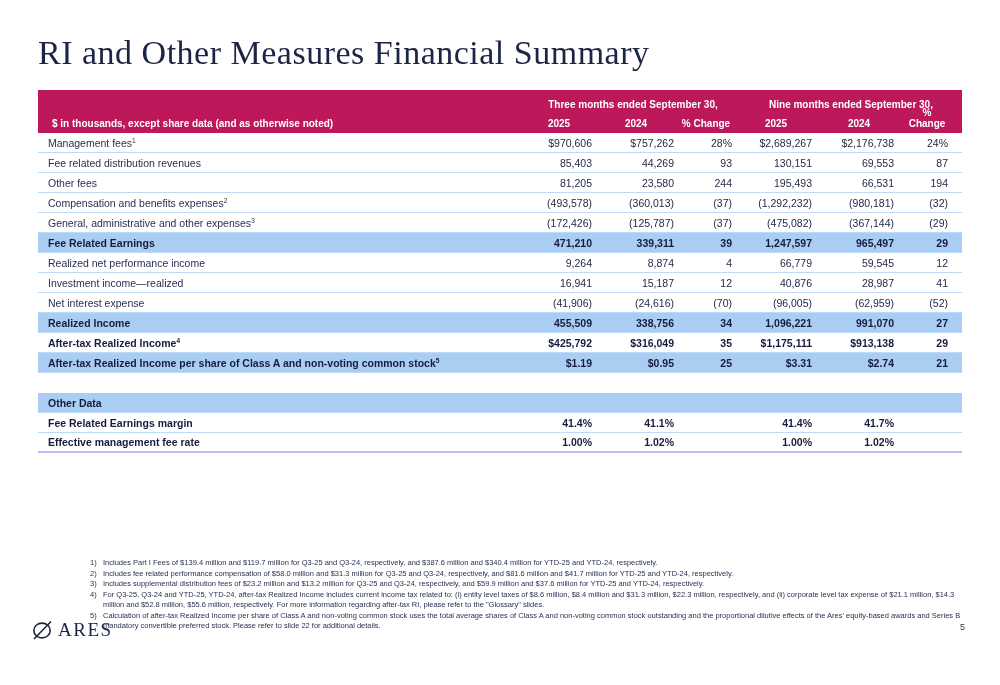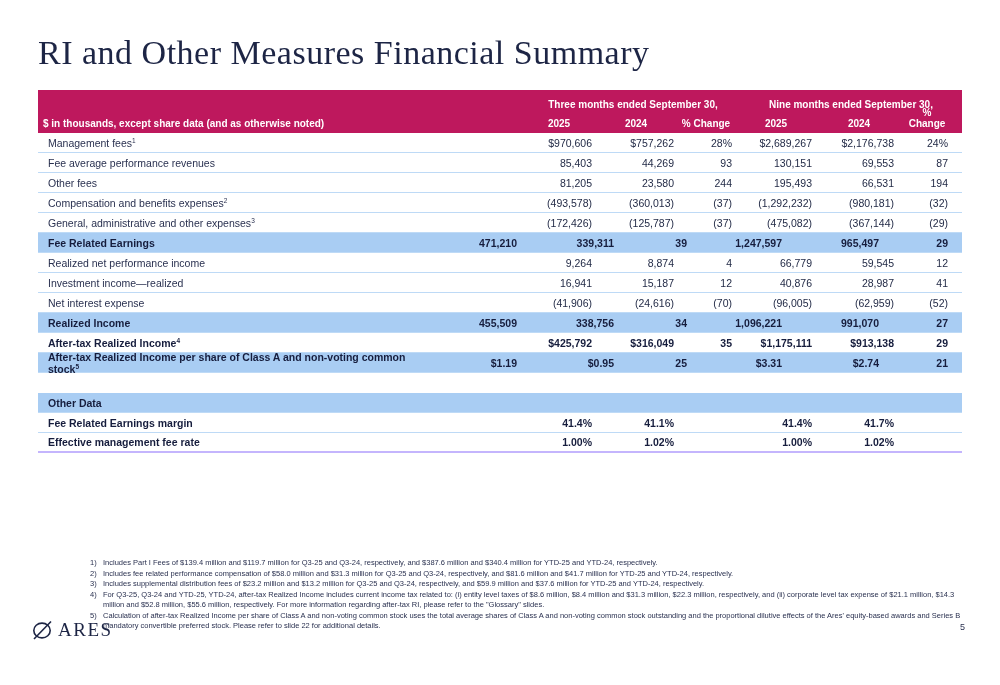--- a/index.html
+++ b/index.html
@@ -24,41 +24,41 @@
 
   
   .fin-table { position:absolute; left:38px; top:90px; width:924px; font-size:10.5px; }
 
   .thead { background:#be185d; color:#ffffff; }
   .thead-row { display:flex; }
   .group-row { height:22px; align-items:flex-end; padding-bottom:2px; }
   .cols-row  { height:21px; align-items:flex-end; padding-bottom:4px; }
   .corner-spacer { flex:1; }
   .corner-label {
-    flex:1; font-weight:bold; font-size:10px; padding-left:5px;
+    flex:1; font-weight:bold; font-size:10px; padding-left:14px;
   }
   .group-cell { font-weight:bold; font-size:10px; text-align:center; }
   .g1 { width:214px; }
   .g2 { width:222px; }
   .hcol { font-weight:bold; font-size:10px; text-align:center; }
 
   .c1 { width:72px; padding-right:6px; }
   .c2 { width:82px; padding-right:6px; }
   .c3 { width:60px; padding-right:8px; }
   .c4 { width:84px; padding-right:12px; }
   .c5 { width:82px; padding-right:12px; }
   .c6 { width:56px; padding-right:14px; }
 
   .trow {
     display:flex; align-items:center; height:20px;
     border-bottom:1px solid #bedaf6;
   }
   .trow .label { flex:1; padding-left:10px; color:#2a3150; }
   .trow .num { text-align:right; color:#232b47; }
-  .trow.highlight { background:#a9cdf3;gap:15px; }
+  .trow.highlight { background:#a9cdf3; }
   .trow.highlight .label, .trow.highlight .num,
   .trow.bold .label, .trow.bold .num { font-weight:bold; color:#161d3d; }
   .trow.last { border-bottom:2px solid #c4b5fd; }
   .row-spacer { height:20px; border-bottom:none; }
   sup { font-size:6.5px; vertical-align:super; line-height:0; }
 
   
   .footnotes {
     position:absolute; left:90px; top:558px; width:880px;
     font-size:7.5px; line-height:10.5px; color:#2a3150;
@@ -107,21 +107,21 @@
         <div class="trow normal">
           <div class="cell label">Management fees<sup>1</sup></div>
           <div class="cell num c1">$970,606</div>
           <div class="cell num c2">$757,262</div>
           <div class="cell num c3">28%</div>
           <div class="cell num c4">$2,689,267</div>
           <div class="cell num c5">$2,176,738</div>
           <div class="cell num c6">24%</div>
         </div>
         <div class="trow normal">
-          <div class="cell label">Fee average performance revenues</div>
+          <div class="cell label">Fee related distribution revenues</div>
           <div class="cell num c1">85,403</div>
           <div class="cell num c2">44,269</div>
           <div class="cell num c3">93</div>
           <div class="cell num c4">130,151</div>
           <div class="cell num c5">69,553</div>
           <div class="cell num c6">87</div>
         </div>
         <div class="trow normal">
           <div class="cell label">Other fees</div>
           <div class="cell num c1">81,205</div>

